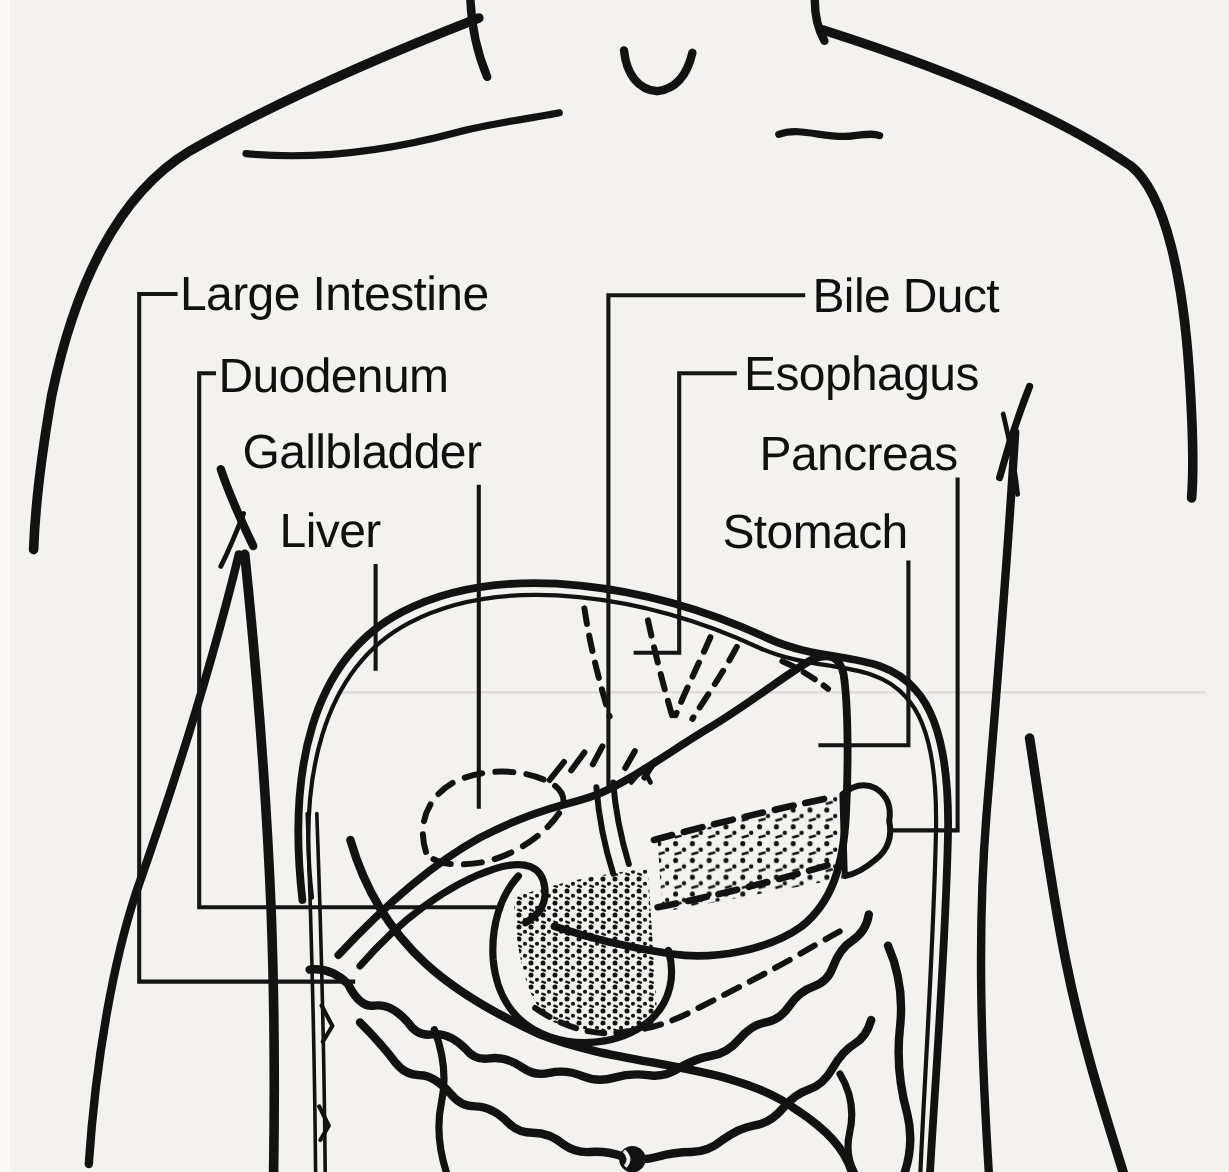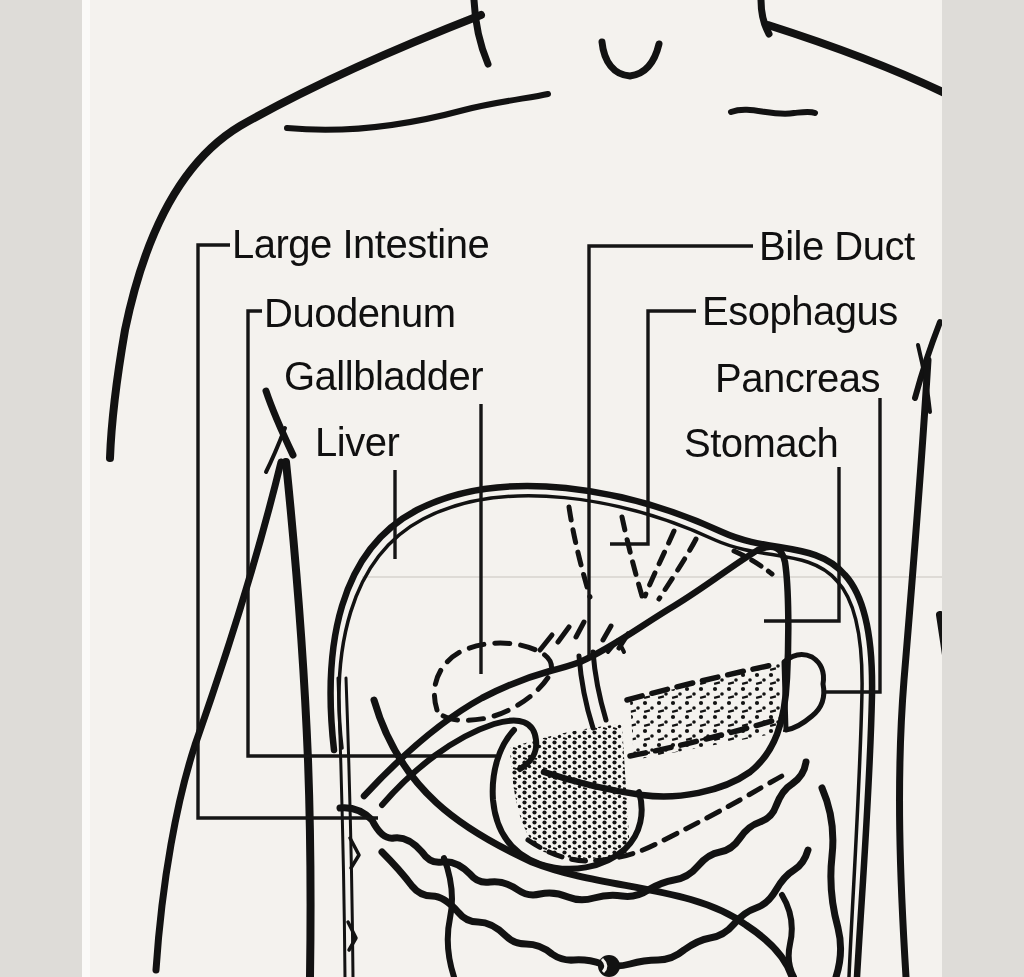--- a/index.html
+++ b/index.html
@@ -1,18 +1,18 @@
 <!DOCTYPE html>
 <html><head>
 <meta charset="utf-8">
 <style>
   html,body{margin:0;padding:0;background:#dedcd8;}
   #canvas{
     position:relative;
-    width:860px;height:977px;
+    width:1024px;height:977px;
     margin:0 auto;
     background:#f4f2ee;
     overflow:hidden;
     font-family:"Liberation Sans", sans-serif;
   }
   svg{display:block;}
   .ink{stroke:#121212;fill:none;stroke-linecap:round;stroke-linejoin:round;}
   .lbl{
     fill:#101010;
     font-family:"Liberation Sans", sans-serif;

